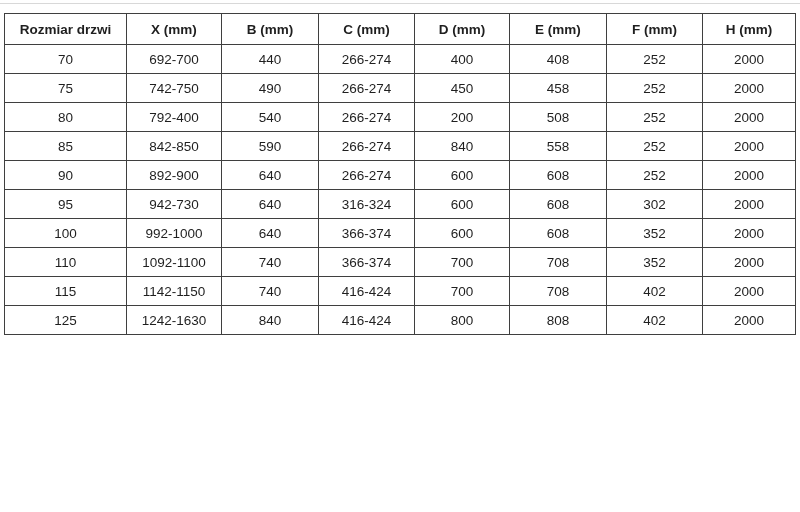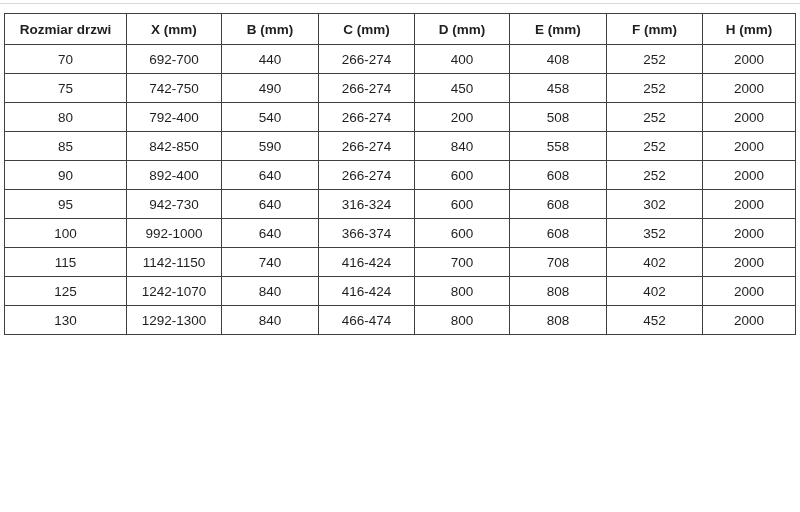--- a/index.html
+++ b/index.html
@@ -119,21 +119,21 @@
           <td>842-850</td>
           <td>590</td>
           <td>266-274</td>
           <td>840</td>
           <td>558</td>
           <td>252</td>
           <td>2000</td>
         </tr>
         <tr>
           <td>90</td>
-          <td>892-400</td>
+          <td>892-900</td>
           <td>640</td>
           <td>266-274</td>
           <td>600</td>
           <td>608</td>
           <td>252</td>
           <td>2000</td>
         </tr>
         <tr>
           <td>95</td>
           <td>942-730</td>
@@ -148,44 +148,44 @@
           <td>100</td>
           <td>992-1000</td>
           <td>640</td>
           <td>366-374</td>
           <td>600</td>
           <td>608</td>
           <td>352</td>
           <td>2000</td>
         </tr>
         <tr>
+          <td>110</td>
+          <td>1092-1100</td>
+          <td>740</td>
+          <td>366-374</td>
+          <td>700</td>
+          <td>708</td>
+          <td>352</td>
+          <td>2000</td>
+        </tr>
+        <tr>
           <td>115</td>
           <td>1142-1150</td>
           <td>740</td>
           <td>416-424</td>
           <td>700</td>
           <td>708</td>
           <td>402</td>
           <td>2000</td>
         </tr>
         <tr>
           <td>125</td>
-          <td>1242-1070</td>
+          <td>1242-1630</td>
           <td>840</td>
           <td>416-424</td>
           <td>800</td>
           <td>808</td>
           <td>402</td>
           <td>2000</td>
         </tr>
-        <tr>
-          <td>130</td>
-          <td>1292-1300</td>
-          <td>840</td>
-          <td>466-474</td>
-          <td>800</td>
-          <td>808</td>
-          <td>452</td>
-          <td>2000</td>
-        </tr>
       </tbody>
   </table>
 </div>
 
 </body></html>

